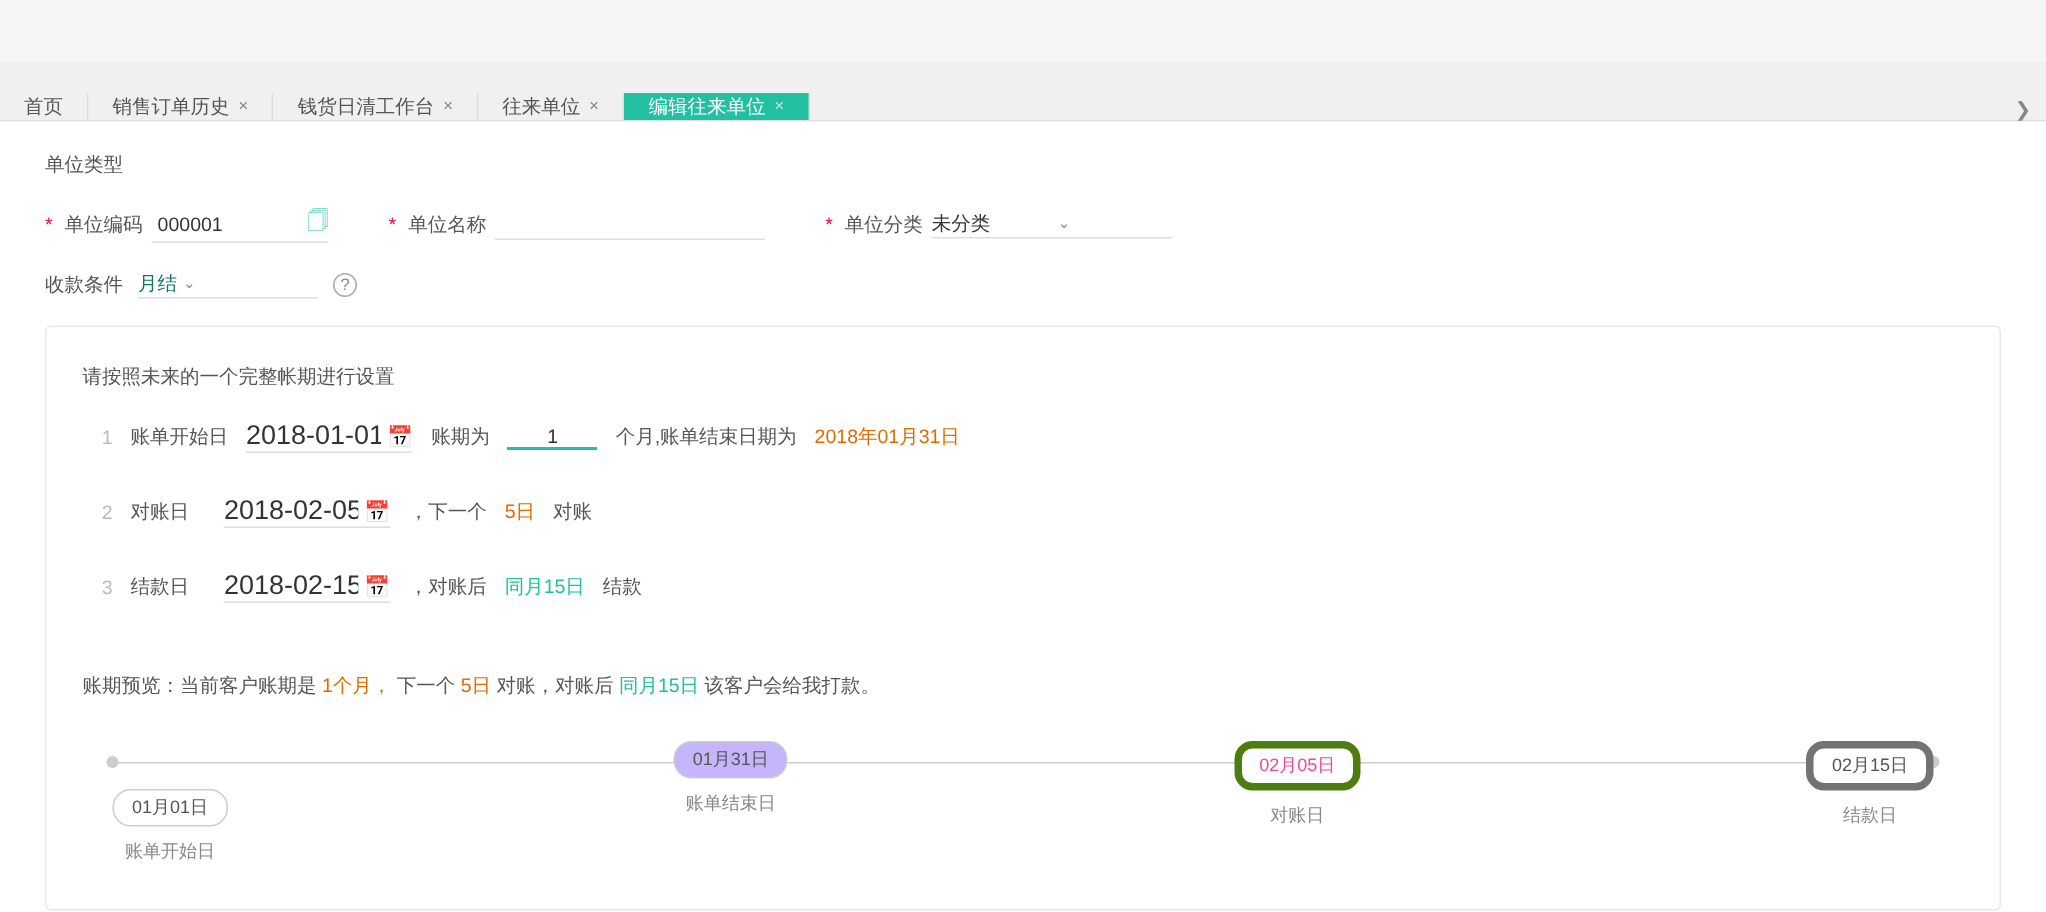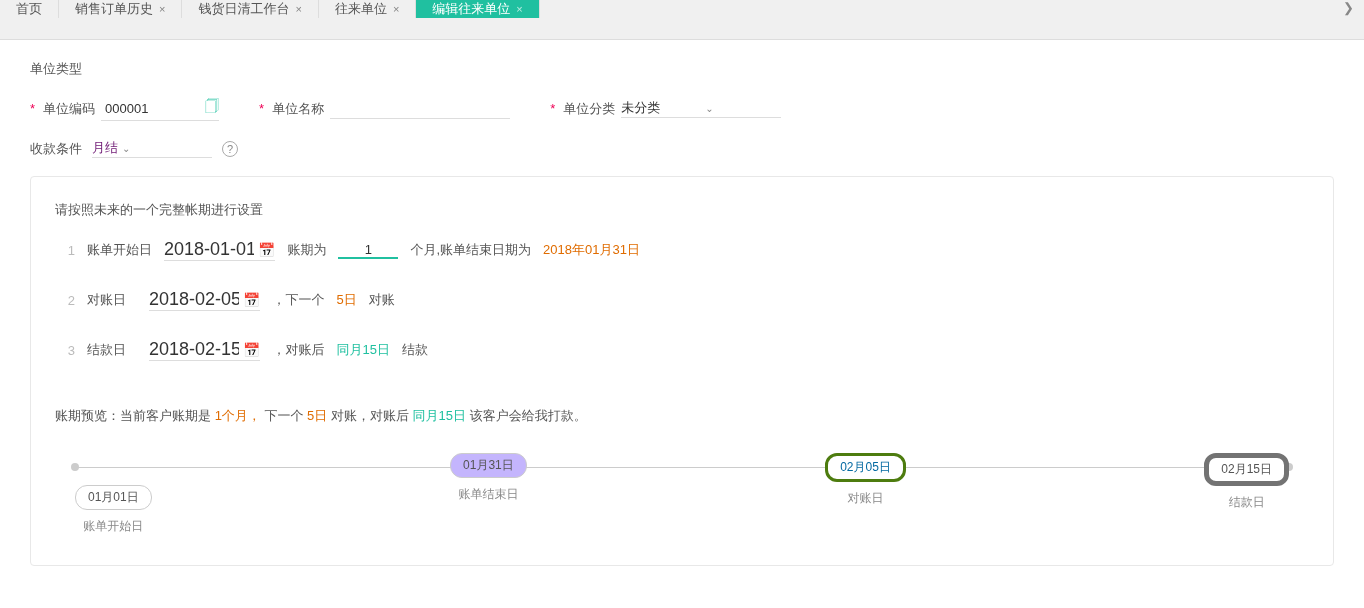--- a/index.html
+++ b/index.html
@@ -1,24 +1,25 @@
 <!DOCTYPE html>
 <html><head>
   <meta charset="utf-8">
   <style>
     * { box-sizing: border-box; margin: 0; padding: 0; }
     body { font-family: 'Microsoft YaHei', Arial, sans-serif; font-size: 13px; color: #333; background: #f5f5f5; }
 
     
     .tabs-bar {
       display: flex;
-      align-items: flex-start;
+      align-items: flex-end;
       background: #f0f0f0;
       border-bottom: 1px solid #ddd;
       height: 40px;
+      margin-top: 41px;
     }
     .tab {
       display: flex;
       align-items: center;
       padding: 0 16px;
       cursor: pointer;
       border-right: 1px solid #ddd;
       font-size: 13px;
       color: #555;
       white-space: nowrap;
@@ -136,21 +137,21 @@
     
     .select-field {
       display: flex;
       align-items: center;
       border-bottom: 1px solid #ddd;
       gap: 4px;
       cursor: pointer;
       min-width: 120px;
     }
     .select-value {
-      color: #701a75;
+      color: #0f766e;
       font-size: 13px;
       text-align: center;
     }
     .chevron-icon {
       color: #888;
       font-size: 10px;
     }
     .question-icon {
       width: 16px;
       height: 16px;
@@ -381,21 +382,21 @@
             <div style="background:#fff;border:1px solid #ccc;border-radius:12px;padding:3px 12px;font-size:12px;color:#555;margin-top:32px;">01月01日</div>
             <div style="font-size:12px;color:#888;margin-top:4px;">账单开始日</div>
           </div>
 
           <div style="display:flex;flex-direction:column;align-items:center;gap:4px;">
             <div style="background:#c4b5fd;border:1px solid #ccc;border-radius:12px;padding:3px 12px;font-size:12px;color:#555;">01月31日</div>
             <div style="font-size:12px;color:#888;margin-top:4px;">账单结束日</div>
           </div>
 
           <div style="display:flex;flex-direction:column;align-items:center;gap:4px;">
-            <div style="background:#fff;border:3px solid #4d7c0f;border-radius:12px;padding:3px 12px;font-size:12px;color:#0369a1;">02月05日</div>
+            <div style="background:#fff;border:5px solid #4d7c0f;border-radius:12px;padding:3px 12px;font-size:12px;color:#ec4899;">02月05日</div>
             <div style="font-size:12px;color:#888;margin-top:4px;">对账日</div>
           </div>
 
           <div style="display:flex;flex-direction:column;align-items:center;gap:4px;">
             <div style="background:#fff;border:5px solid #737373;border-radius:12px;padding:3px 12px;font-size:12px;color:#555;">02月15日</div>
             <div style="font-size:12px;color:#888;margin-top:4px;">结款日</div>
           </div>
         </div>
       </div>
 

